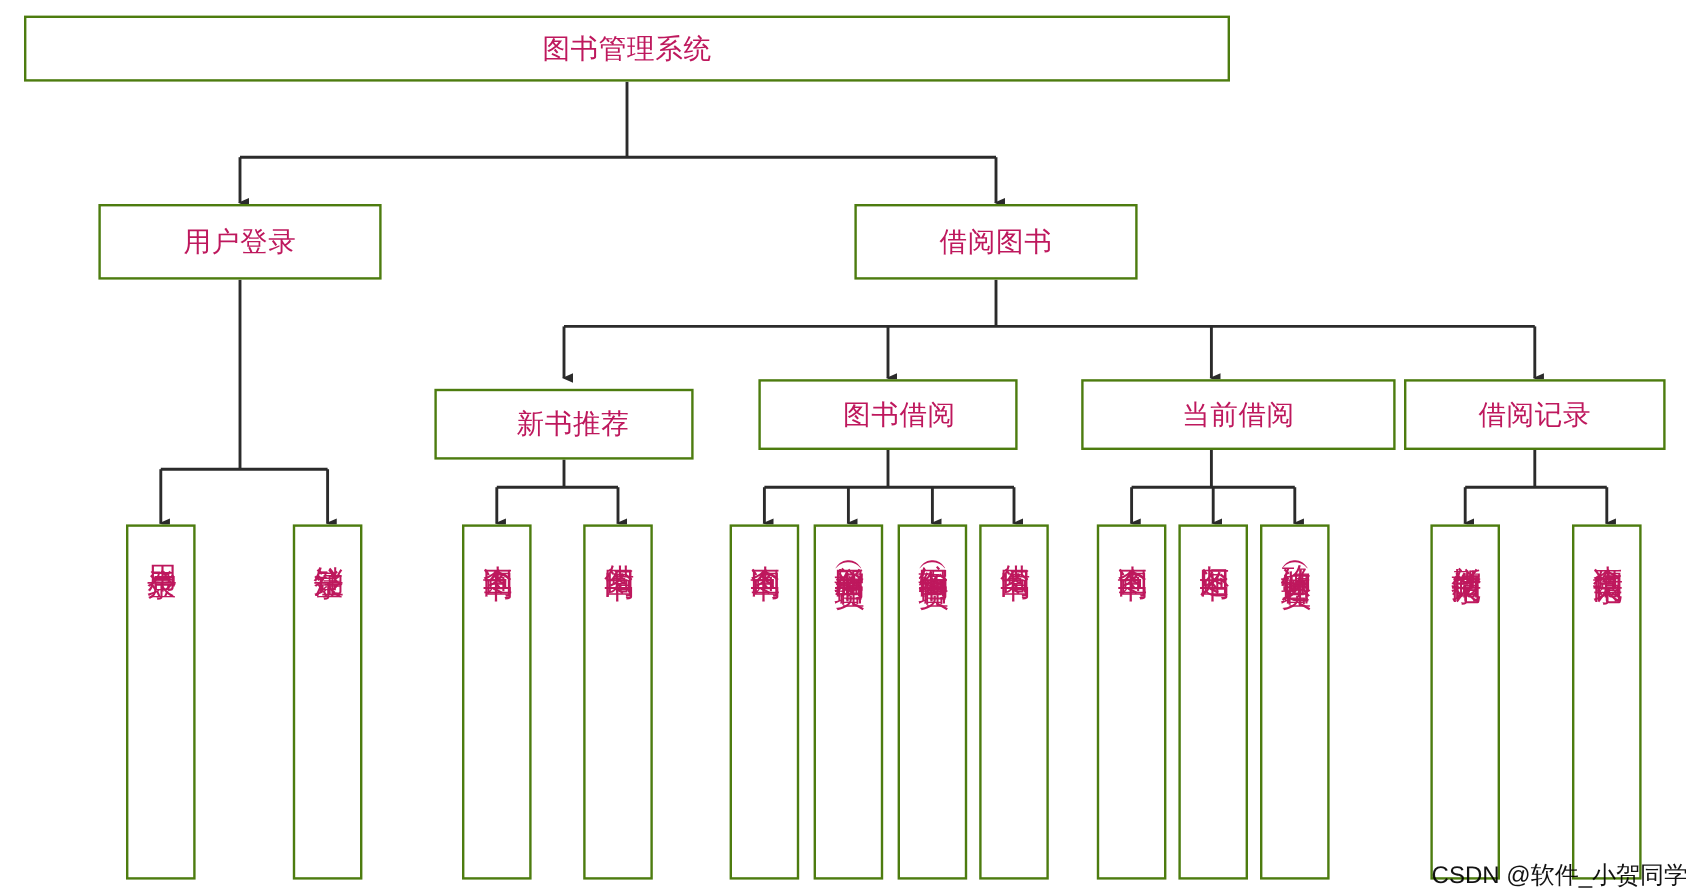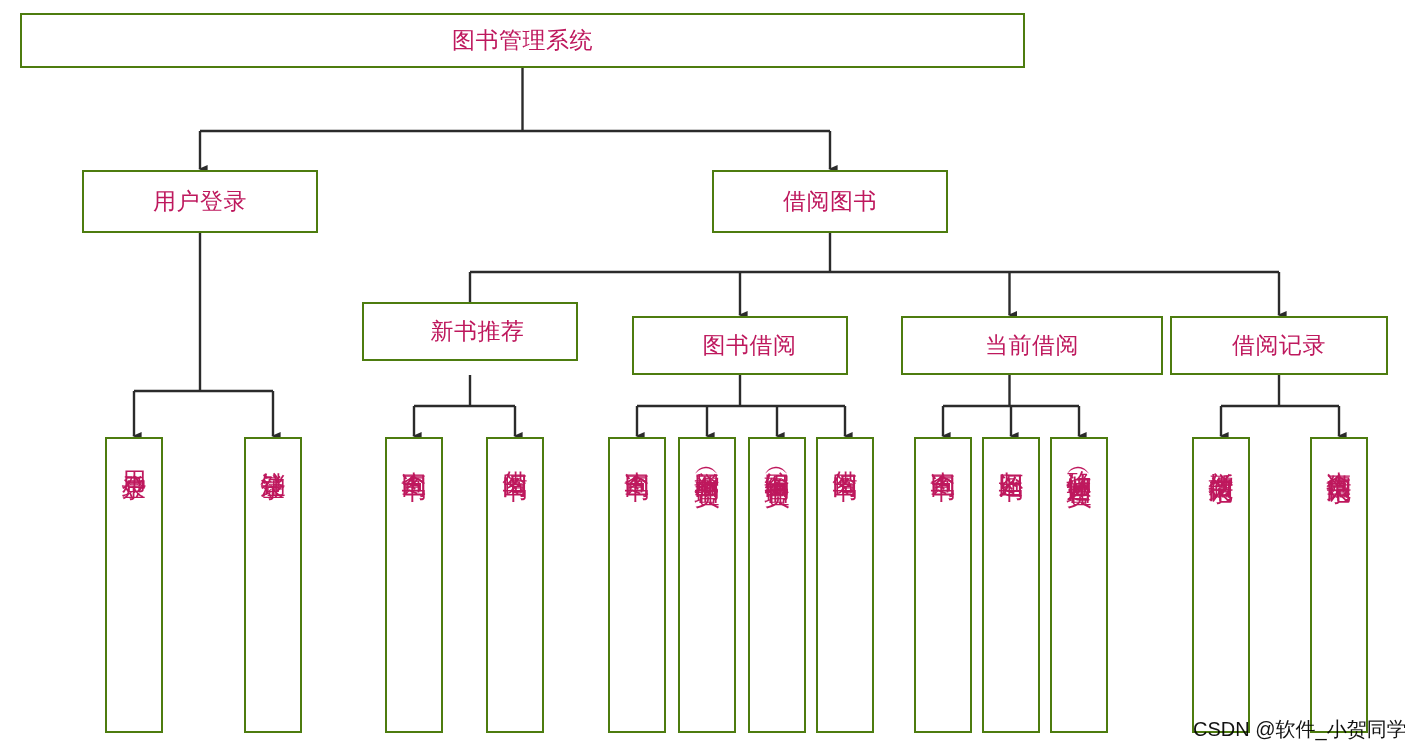--- a/index.html
+++ b/index.html
@@ -114,21 +114,21 @@
   <div id="node-layer">
       <div class="node horiz" style="left: 20px; top: 13px; width: 1005px; height: 55px;">
         <span class="node-label">图书管理系统</span>
       </div>
       <div class="node horiz" style="left: 82px; top: 170px; width: 236px; height: 63px;">
         <span class="node-label">用户登录</span>
       </div>
       <div class="node horiz" style="left: 712px; top: 170px; width: 236px; height: 63px;">
         <span class="node-label">借阅图书</span>
       </div>
-      <div class="node horiz" style="left: 362px; top: 302px; width: 216px; height: 59px; padding-left: 15px;">
+      <div class="node horiz" style="left: 362px; top: 324px; width: 216px; height: 59px; padding-left: 15px;">
         <span class="node-label">新书推荐</span>
       </div>
       <div class="node horiz" style="left: 632px; top: 316px; width: 216px; height: 59px; padding-left: 19px;">
         <span class="node-label">图书借阅</span>
       </div>
       <div class="node horiz" style="left: 901px; top: 316px; width: 262px; height: 59px;">
         <span class="node-label">当前借阅</span>
       </div>
       <div class="node horiz" style="left: 1170px; top: 316px; width: 218px; height: 59px; justify-content: center;">
         <span class="node-label">借阅记录</span>

